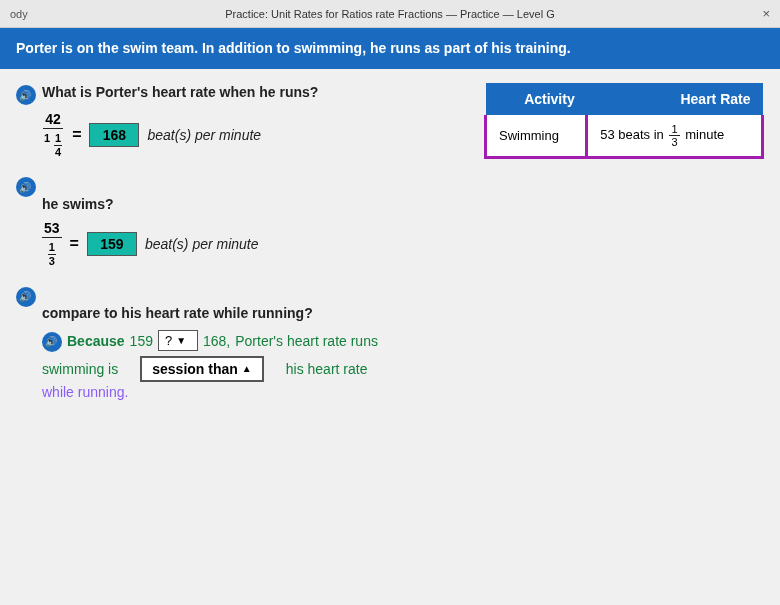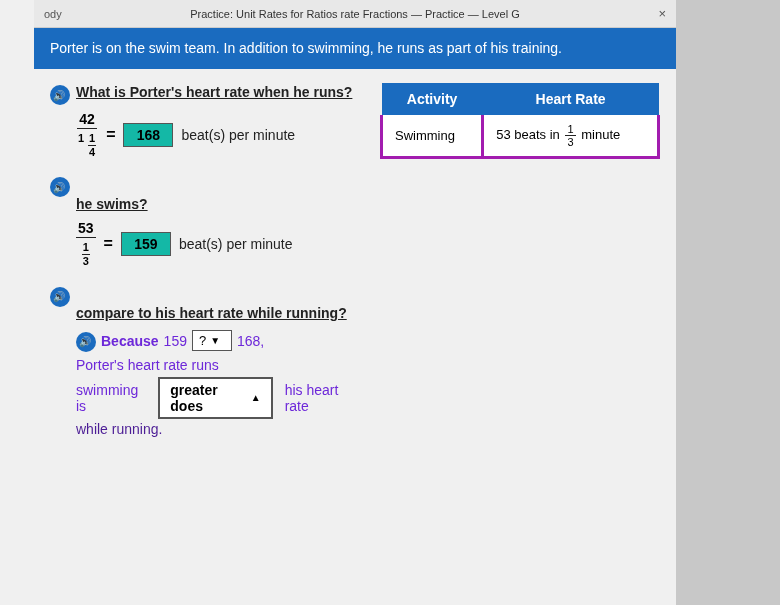--- a/index.html
+++ b/index.html
@@ -6,25 +6,24 @@
     body {
       font-family: Arial, sans-serif;
       background: #c8c8c8;
       width: 780px;
       height: 605px;
       overflow: hidden;
       position: relative;
     }
 
     .window {
-      width: 676px;
+      width: 780px;
       height: 605px;
       background: #f0f0f0;
       position: relative;
-      padding-left: 34px;
     }
 
     .title-bar {
       background: #e8e8e8;
       height: 28px;
       display: flex;
       align-items: center;
       justify-content: center;
       font-size: 11px;
       color: #333;
@@ -45,21 +44,21 @@
       color: #555;
       cursor: pointer;
       font-size: 13px;
     }
 
     .header-banner {
       background: #1a6bbf;
       color: white;
       padding: 10px 16px;
       font-size: 14px;
-      font-weight: normal;
+      font-weight: bold;
       line-height: 1.5;
     }
 
     .content-area {
       padding: 14px 16px;
       display: flex;
       gap: 20px;
     }
 
     .left-panel {
@@ -94,21 +93,20 @@
       font-size: 10px;
       flex-shrink: 0;
       margin-top: 2px;
     }
 
     .question-text {
       font-size: 14px;
       font-weight: bold;
       color: #222;
       line-height: 1.4;
-      text-decoration: underline;
     }
 
     .answer-row {
       display: flex;
       align-items: center;
       gap: 8px;
       margin-left: 26px;
       margin-top: 4px;
     }
 
@@ -141,34 +139,35 @@
       padding: 3px 8px;
       font-size: 14px;
       font-weight: bold;
       min-width: 50px;
       text-align: center;
     }
 
     .beat-label {
       font-size: 14px;
       color: #222;
+      font-style: italic;
     }
 
     
     .activity-table {
       border-collapse: collapse;
       width: 100%;
       font-size: 13px;
     }
 
     .activity-table th {
       background: #1a6bbf;
       color: white;
       padding: 8px 12px;
-      text-align: center;
+      text-align: right;
       font-size: 14px;
     }
 
     .activity-table td {
       border: 3px solid #a21caf;
       padding: 8px 12px;
       background: white;
       font-size: 13px;
     }
 
@@ -219,34 +218,34 @@
       align-items: center;
       gap: 4px;
     }
 
     .answer-highlight .up-arrow {
       font-size: 10px;
     }
 
     .plain-text {
       font-size: 14px;
-      color: #6d28d9;
+      color: #15803d;
     }
 
     .while-running {
       font-size: 14px;
-      color: #4c1d95;
+      color: #8b5cf6;
       margin-left: 26px;
       margin-top: 2px;
     }
 
     .swimming-is-line {
       display: flex;
       align-items: center;
-      gap: 12px;
+      gap: 22px;
       margin-left: 26px;
       font-size: 14px;
     }
   </style>
 </head>
 <body>
 
 <div class="window">
 
   <div class="title-bar">
@@ -324,21 +323,21 @@
           <div class="dropdown-box">
             <span>?</span>
             <span class="dropdown-arrow">▼</span>
           </div>
           <span class="plain-text">168,</span>
           <span class="plain-text">Porter's heart rate runs</span>
         </div>
         <div class="swimming-is-line">
           <span class="plain-text">swimming is</span>
           <div class="answer-highlight">
-            <span>greater does</span>
+            <span>session than</span>
             <span class="up-arrow">▲</span>
           </div>
           <span class="plain-text">his heart rate</span>
         </div>
         <div class="while-running">while running.</div>
       </div>
     </div>
 
     <div class="right-panel">
       <table class="activity-table">

